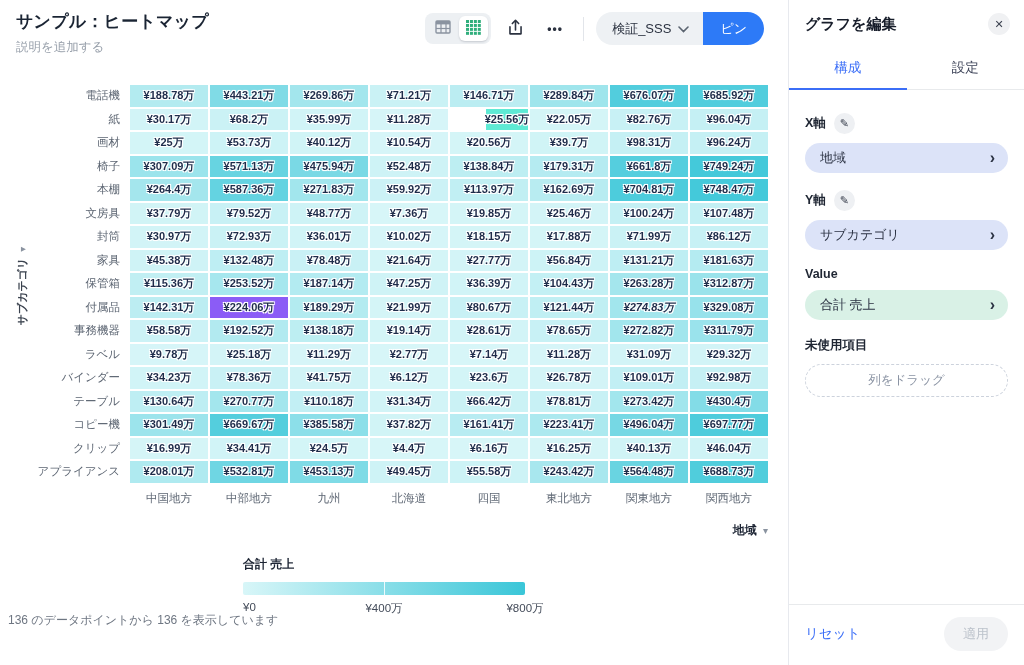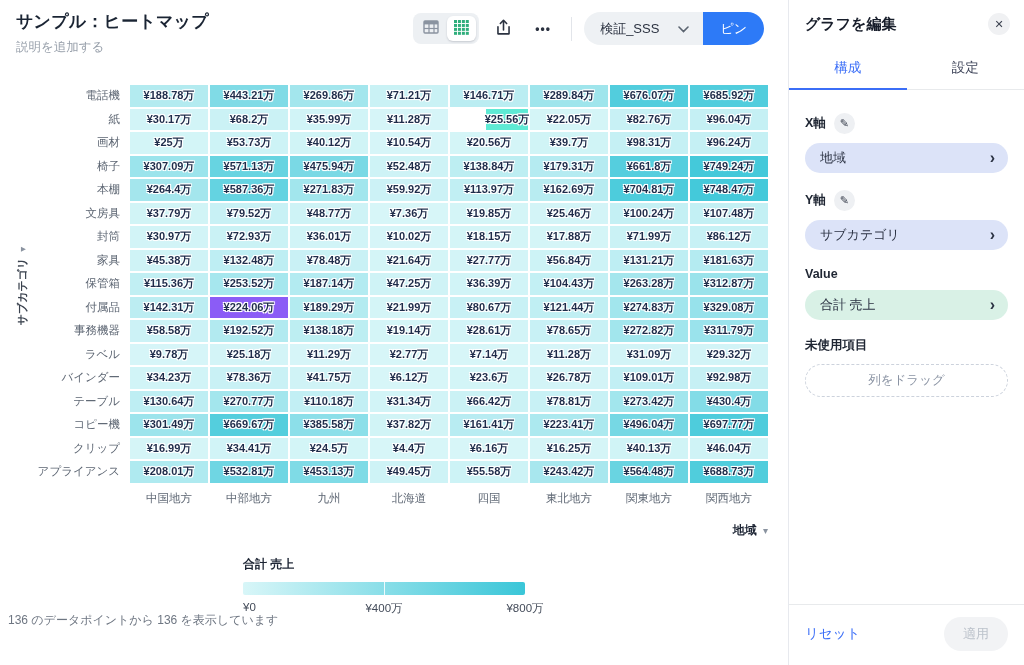--- a/index.html
+++ b/index.html
@@ -18,21 +18,21 @@
   .toolbar { display:flex; align-items:center; gap:8px; margin-top:2px; }
   .view-toggle { display:flex; background:#edf0f3; border-radius:8px; padding:3px; gap:2px; }
   .view-toggle .seg { width:29px; height:25px; display:flex; align-items:center; justify-content:center;
     border:none; background:transparent; border-radius:6px; cursor:pointer; }
   .view-toggle .seg.active { background:#fff; box-shadow:0 1px 2px rgba(20,30,50,.18); }
   .icon-btn { border:none; background:transparent; width:32px; height:32px; display:flex;
     align-items:center; justify-content:center; cursor:pointer; border-radius:6px; }
   .more-dots { font-size:12px; font-weight:700; color:#2b3240; letter-spacing:1px; }
   .tb-divider { width:1px; height:24px; background:#e2e5ea; margin:0 4px; }
   .pin-group { display:flex; border-radius:17px; overflow:hidden; height:33px; }
-  .dataset-dropdown { display:flex; align-items:center; gap:19px; background:#eef1f4; border:none;
+  .dataset-dropdown { display:flex; align-items:center; gap:7px; background:#eef1f4; border:none;
     padding:0 14px 0 16px; font-size:13px; color:#2b3240; cursor:pointer;
     font-family:inherit; }
   .pin-btn { border:none; background:#2d7af7; color:#fff; font-size:13px; padding:8px 17px;
     cursor:pointer; font-family:inherit; }
 
   
   .chart { position:absolute; top:85px; left:0; }
   .hm-grid { display:grid; grid-template-columns:128px repeat(8,78px); grid-auto-rows:21.5px; gap:2px; }
   .row-label { font-size:11.5px; color:#5d6673; text-align:right; padding-right:8px;
     display:flex; align-items:center; justify-content:flex-end; white-space:nowrap; }
@@ -258,21 +258,21 @@
           <div class="cell" style="background: rgb(195, 240, 244);">¥104.43万</div>
           <div class="cell" style="background: rgb(164, 230, 237);">¥263.28万</div>
           <div class="cell" style="background: rgb(154, 227, 235);">¥312.87万</div>
           <div class="row-label">付属品</div>
           <div class="cell" style="background: rgb(188, 237, 242);">¥142.31万</div>
           <div class="cell" style="background: #8b5cf6;">¥224.06万</div>
           <div class="cell" style="background: rgb(179, 235, 240);">¥189.29万</div>
           <div class="cell" style="background: rgb(212, 245, 247);">¥21.99万</div>
           <div class="cell" style="background: rgb(200, 241, 245);">¥80.67万</div>
           <div class="cell" style="background: rgb(192, 239, 243);">¥121.44万</div>
-          <div class="cell" style="background: rgb(162, 230, 237);">¥274.83万</div>
+          <div class="cell" style="background: rgb(162, 230, 237); font-style: italic;">¥274.83万</div>
           <div class="cell" style="background: rgb(151, 226, 235);">¥329.08万</div>
           <div class="row-label">事務機器</div>
           <div class="cell" style="background: rgb(204, 242, 246);">¥58.58万</div>
           <div class="cell" style="background: rgb(178, 234, 240);">¥192.52万</div>
           <div class="cell" style="background: rgb(189, 238, 242);">¥138.18万</div>
           <div class="cell" style="background: rgb(212, 245, 247);">¥19.14万</div>
           <div class="cell" style="background: rgb(210, 244, 247);">¥28.61万</div>
           <div class="cell" style="background: rgb(200, 241, 245);">¥78.65万</div>
           <div class="cell" style="background: rgb(162, 230, 237);">¥272.82万</div>
           <div class="cell" style="background: rgb(154, 227, 236);">¥311.79万</div>

